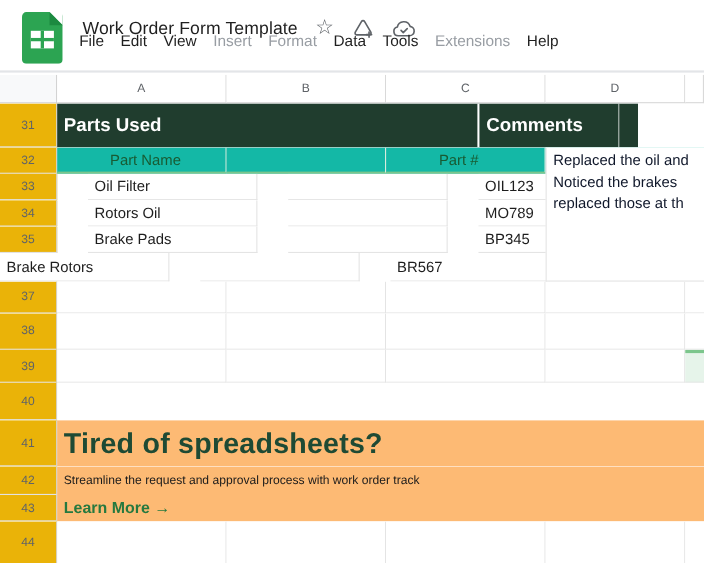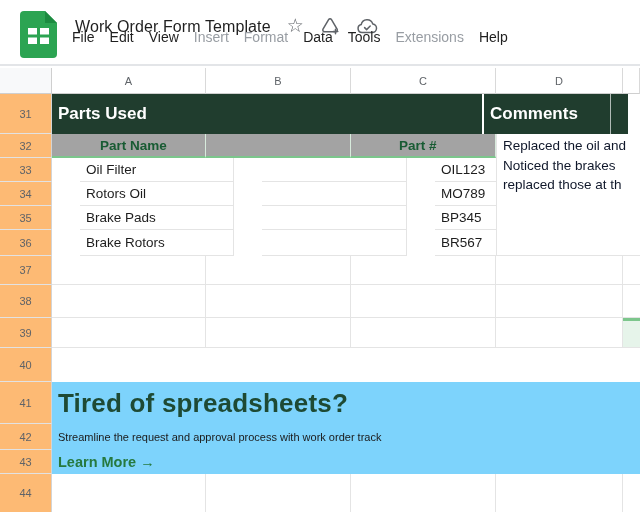--- a/index.html
+++ b/index.html
@@ -15,60 +15,60 @@
   .star-glyph { font-size:19px; line-height:1; position:relative; top:-1px; }
   .menubar { position:absolute; left:70px; top:29px; display:flex; gap:11px; font-size:14px; color:#1f1f1f; }
   .menubar span { padding:0 2px; cursor:pointer; }
   .menubar .disabled { color:#989da3; }
   .chrome-divider { position:absolute; left:0; top:64px; width:640px; height:2px; background:#e3e5e8; }
 
   
   .grid { position:absolute; left:0; top:68px; width:640px; }
   .row { display:flex; width:640px; overflow:hidden; }
   .rh { width:52px; flex:none; display:flex; align-items:center; justify-content:center;
-        font-size:11px; color:#5f6368; background:#fdba74;
+        font-size:11px; color:#5f6368; background:#eab308;
         border-right:1px solid #d4d4d4; border-bottom:1px solid #e2e2e2; }
   .cell { flex:none; display:flex; align-items:center; padding-left:6px;
           font-size:13.5px; color:#1d1d1d; background:#fff;
           border-right:1px solid #e4e4e4; border-bottom:1px solid #e4e4e4; overflow:hidden; }
   .wA{width:154px}.wB{width:145px}.wC{width:145px}.wD{width:127px}
   .wE{width:17px;border-right:none}
-  .wABC{width:432px}.wBAND{width:588px;border-right:none}
+  .wABC{width:384px}.wBAND{width:588px;border-right:none}
 
   
   .colhdr { height:26px; }
   .colhdr .corner { background:#f8f9fa; border-right:1px solid #cfcfcf; border-bottom:1px solid #cfcfcf; }
   .colhdr .cell { justify-content:center; padding-left:0; font-size:11px; color:#5f6368;
                   border-right:1px solid #d9d9d9; border-bottom:1px solid #cfcfcf; background:#fff; }
 
   
   .r31 { height:40px; }
   .r31 .cell { background:#203d2e; color:#fff; font-weight:700; font-size:17px;
                border-bottom:none; }
   .r31 .wABC { border-right:2px solid #ffffff; }
   .r31 .wD { border-right:1px solid rgba(255,255,255,.65); }
 
   
   .r32 { height:24px; }
-  .r32 .cell { background:#a3a3a3; color:#185b33; font-weight:700;
+  .r32 .cell { background:#14b8a6; color:#185b33; font-weight:400;
                border-right:1px solid #d7ebdc; border-bottom:2px solid #7cc68c;padding-left:48px; }
 
   .r-part { height:24px;gap:28px; }
   .r36 { height:26px; }
   .r37 { height:29px; }
   .r38 { height:33px; }
   .r39 { height:30px; }
   .r40 { height:34px; }
   .r40 .wFULL { width:588px; border-right:none; border-bottom:none; }
 
   .greencell { background:#e6f4ea !important; border-top:3px solid #7cc68c; }
 
   
   .r41{height:42px}.r42{height:26px}.r43{height:24px}
-  .band { background:#7dd3fc; border-bottom:none; }
+  .band { background:#fdba74; border-bottom:none; }
   .promo-heading { font-size:26px; font-weight:800; color:#1e4a34; letter-spacing:.2px; }
   .promo-body { font-size:11px; color:#1b1b1b; white-space:nowrap; }
   .promo-cta { font-size:14.5px; font-weight:700; color:#26793f; cursor:pointer; }
 
   .r44 { height:39px; }
   .r45 { height:14px; }
   .r45 .rh { align-items:flex-start; padding-top:5px;text-align:right; }
 
   
   .comment-block { position:absolute; left:496px; top:134px; width:144px; height:122px;
@@ -171,21 +171,20 @@
     <div class="row r-part">
       <div class="rh">35</div>
       <div class="cell wA">Brake Pads</div>
       <div class="cell wB"></div>
       <div class="cell wC">BP345</div>
       <div class="cell wD"></div>
       <div class="cell wE"></div>
     </div>
 
     <div class="row r-part r36">
-      <div class="rh">36</div>
       <div class="cell wA">Brake Rotors</div>
       <div class="cell wB"></div>
       <div class="cell wC">BR567</div>
       <div class="cell wD"></div>
       <div class="cell wE"></div>
     </div>
 
     <div class="row r37">
       <div class="rh">37</div>
       <div class="cell wA"></div>

